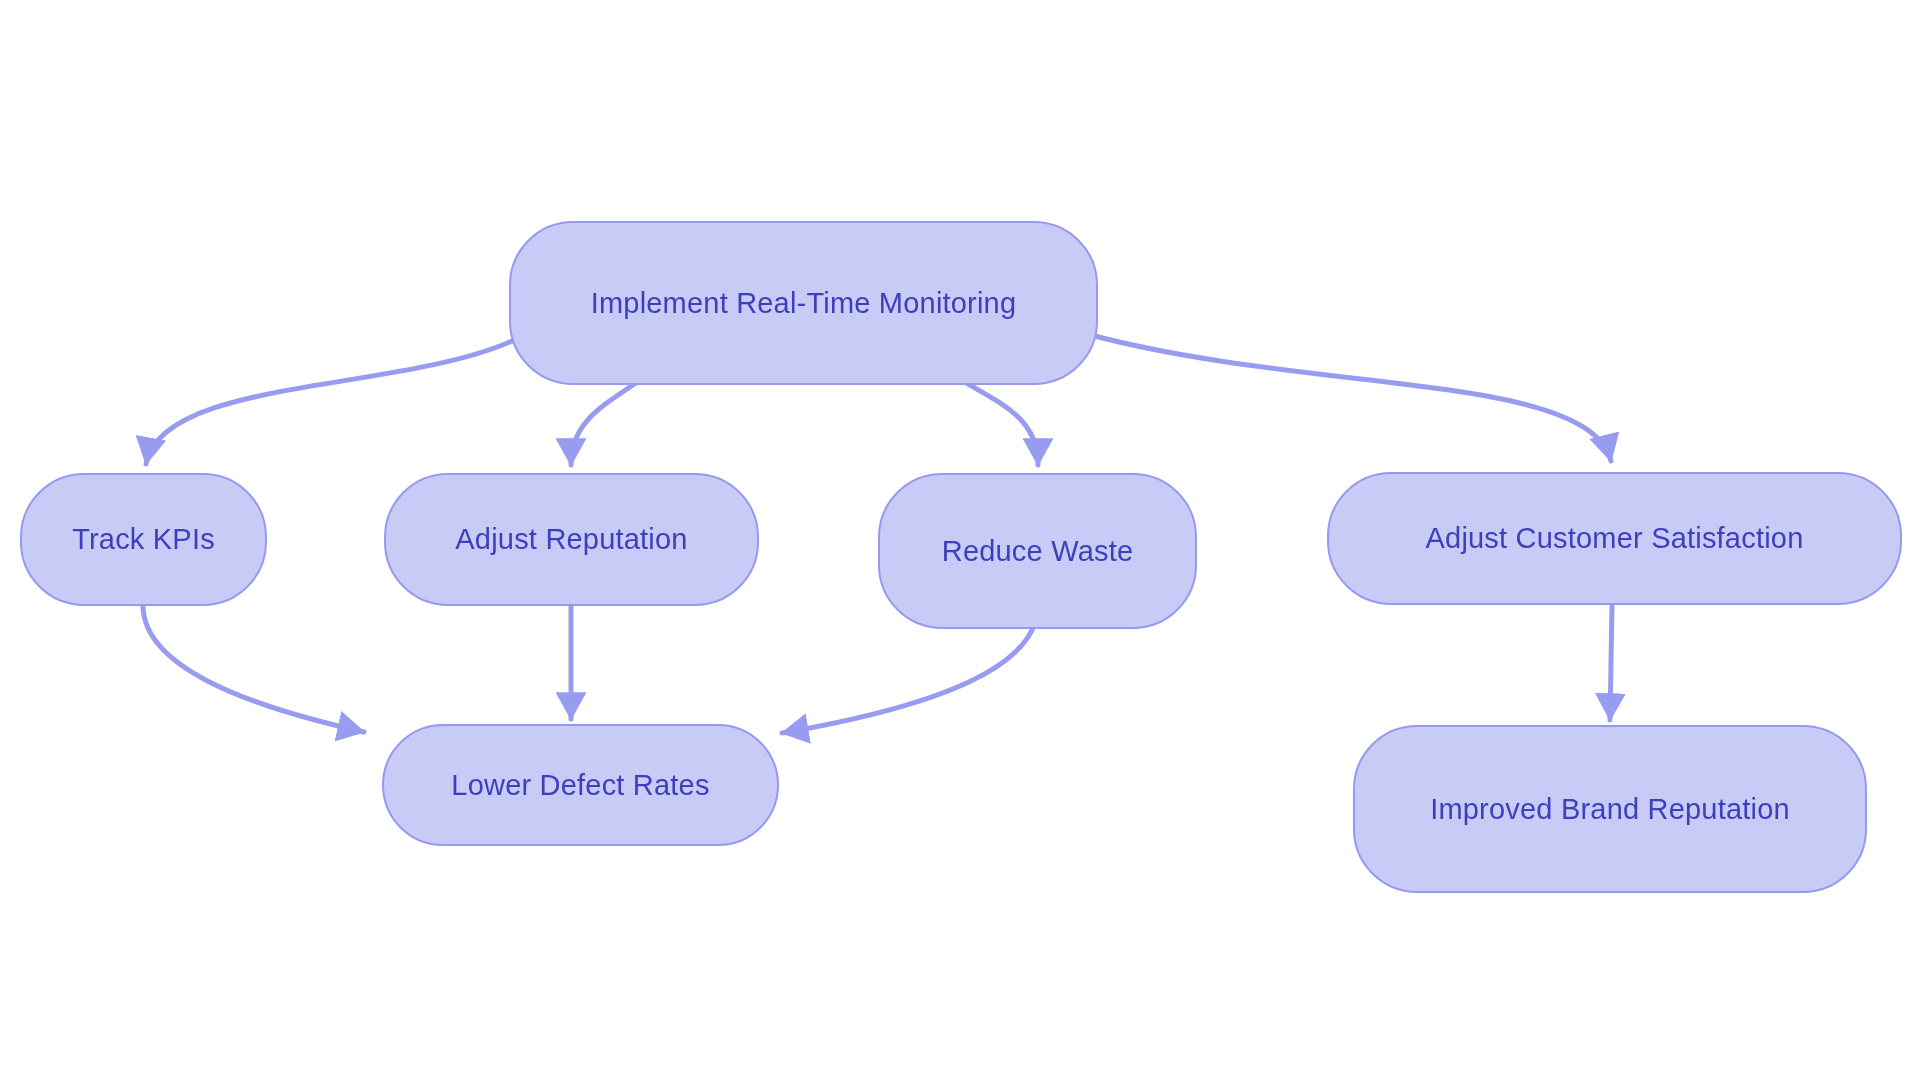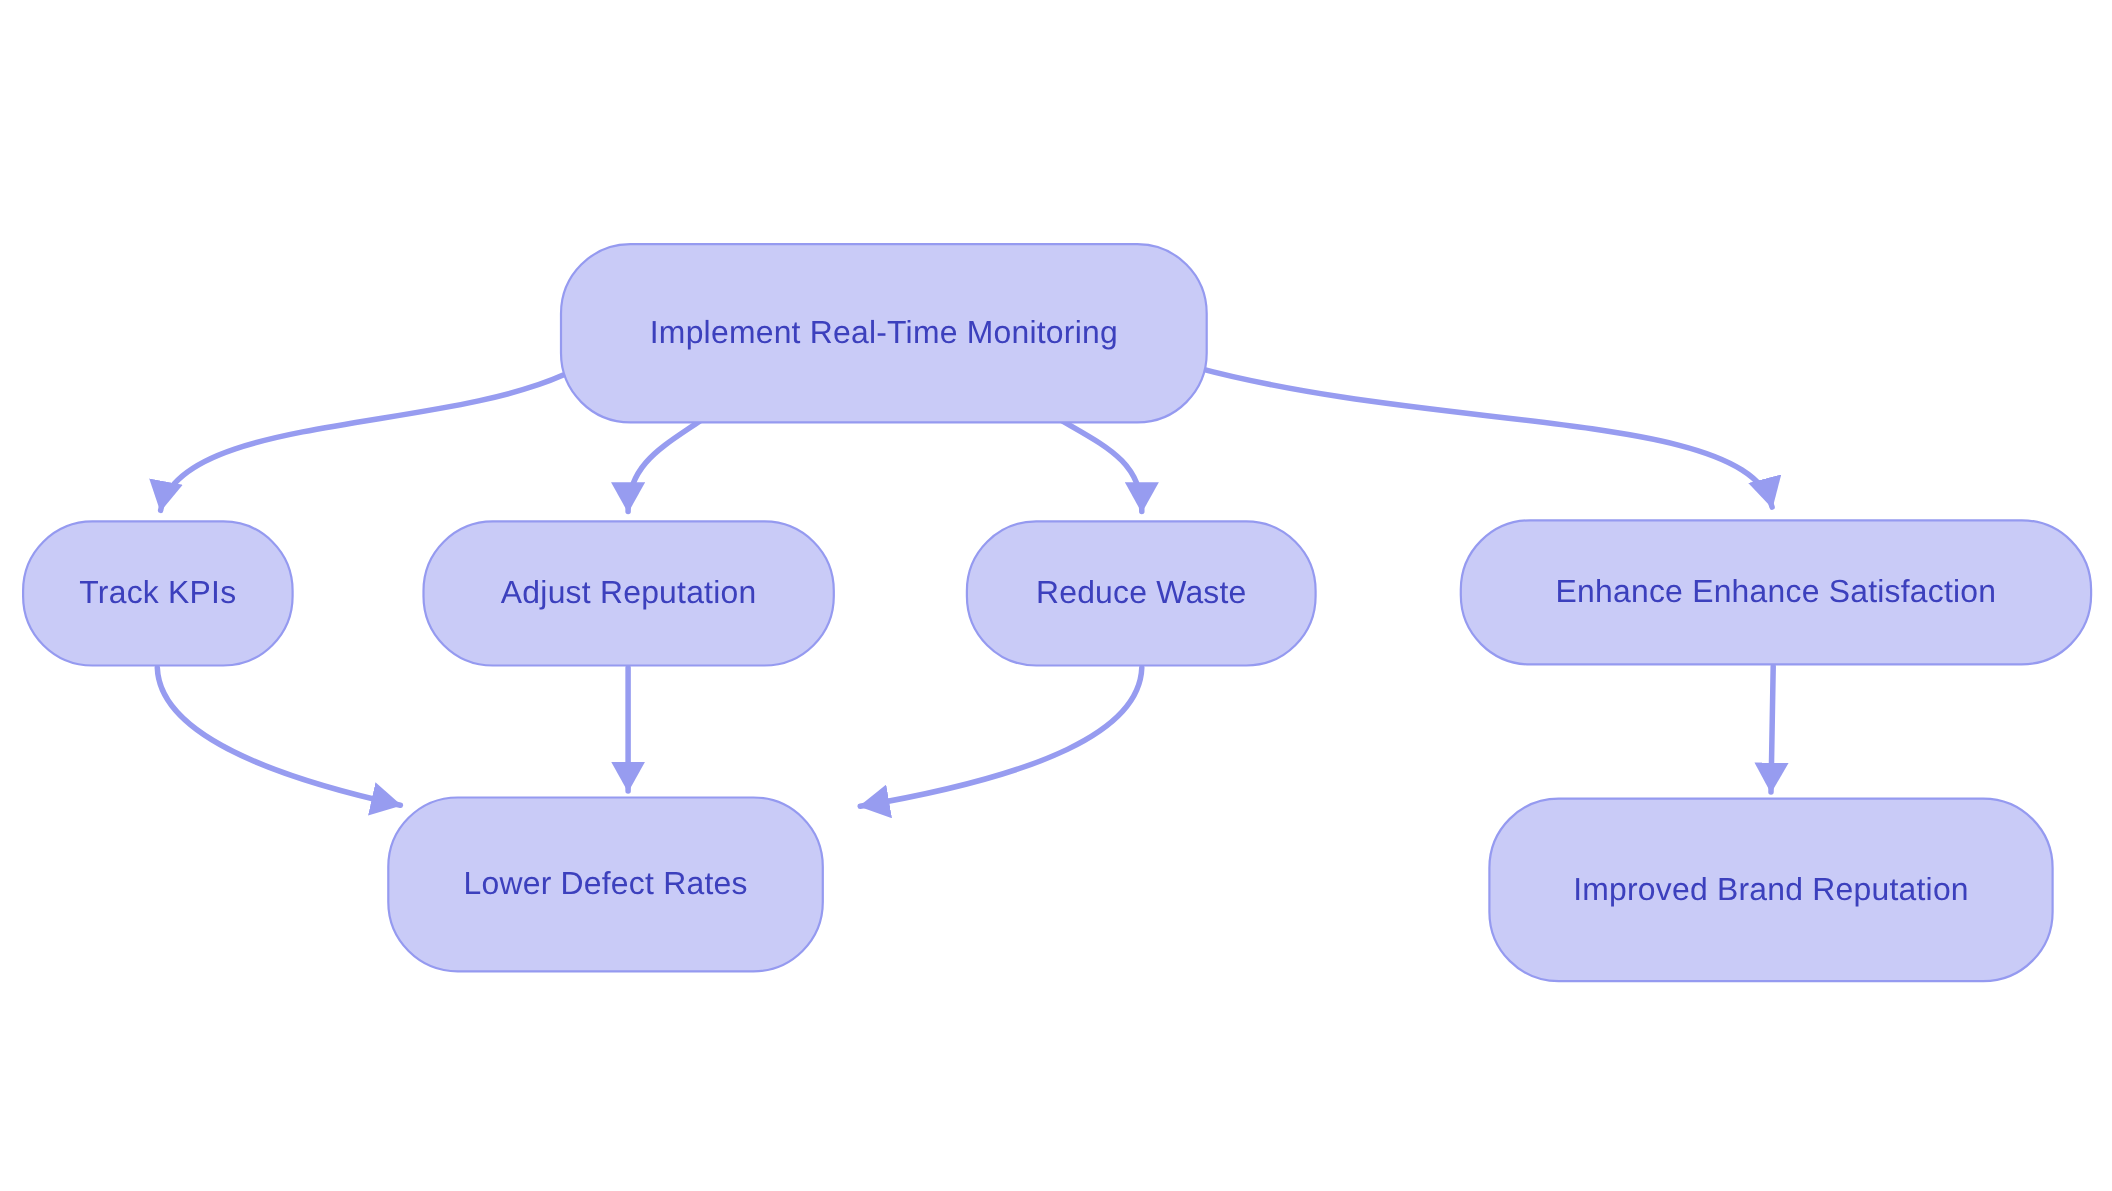--- a/index.html
+++ b/index.html
@@ -70,26 +70,26 @@
   <div id="node-layer">
       <div class="node" style="left: 509px; top: 221px; width: 589px; height: 164px; border-radius: 64px;">
         <span class="node-label">Implement Real-Time Monitoring</span>
       </div>
       <div class="node" style="left: 20px; top: 473px; width: 247px; height: 133px; border-radius: 64px;">
         <span class="node-label">Track KPIs</span>
       </div>
       <div class="node" style="left: 384px; top: 473px; width: 375px; height: 133px; border-radius: 64px;">
         <span class="node-label">Adjust Reputation</span>
       </div>
-      <div class="node" style="left: 878px; top: 473px; width: 319px; height: 133px; border-radius: 64px;">
+      <div class="node" style="left: 878px; top: 473px; width: 319px; height: 156px; border-radius: 64px;">
         <span class="node-label">Reduce Waste</span>
       </div>
       <div class="node" style="left: 1327px; top: 472px; width: 575px; height: 133px; border-radius: 64px;">
-        <span class="node-label">Enhance Enhance Satisfaction</span>
+        <span class="node-label">Adjust Customer Satisfaction</span>
       </div>
-      <div class="node" style="left: 352px; top: 724px; width: 397px; height: 160px; border-radius: 64px;">
+      <div class="node" style="left: 382px; top: 724px; width: 397px; height: 122px; border-radius: 64px;">
         <span class="node-label">Lower Defect Rates</span>
       </div>
       <div class="node" style="left: 1353px; top: 725px; width: 514px; height: 168px; border-radius: 64px;">
         <span class="node-label">Improved Brand Reputation</span>
       </div>
     </div>
 </div>
 
 </body></html>

